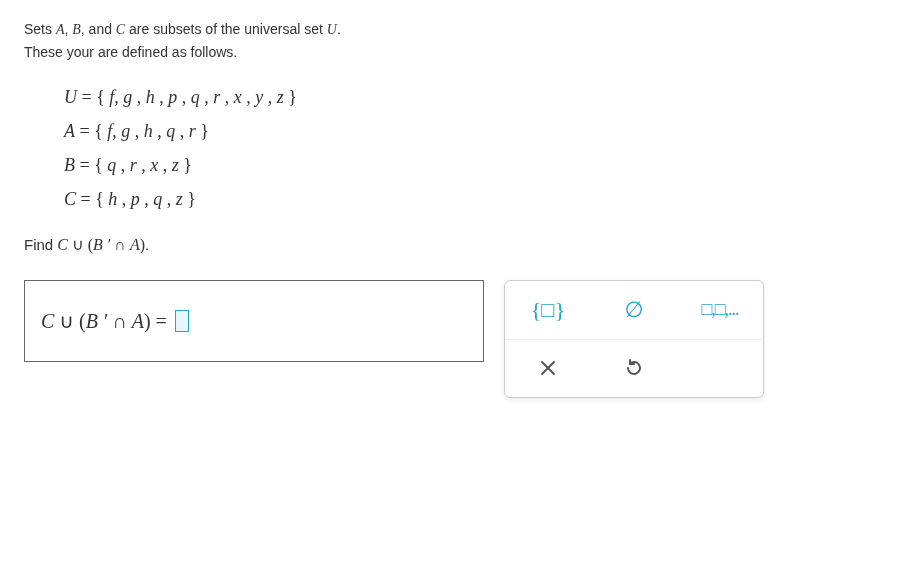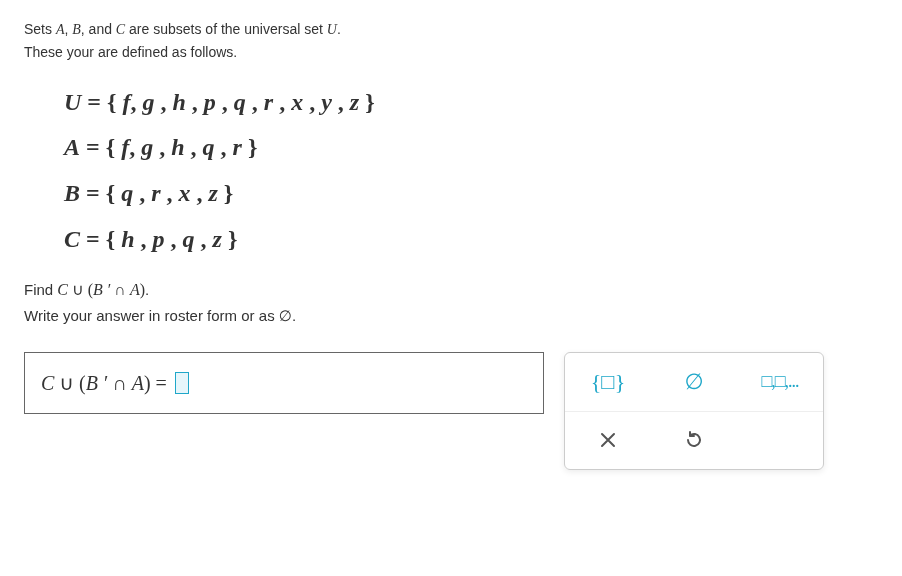--- a/index.html
+++ b/index.html
@@ -12,39 +12,38 @@
       width: 902px;
       height: 576px;
     }
     .problem-text { line-height: 1.6; font-size: 14px; }
     .math-italic { font-family: 'Times New Roman', serif; font-style: italic; }
     .math-roman { font-family: 'Times New Roman', serif; font-style: normal; }
     .defs {
       margin: 16px 0 14px 40px;
       font-family: 'Times New Roman', serif;
       font-style: italic;
-      font-size: 24px;
+      font-size: 18px;
       line-height: 1.9;
-      font-weight: bold;
     }
     .defs .row { display: block; }
     .defs .roman { font-style: normal; }
     .prompt { margin-top: 1px; line-height: 1.7; font-size: 15px; }
     .prompt .expr { font-family: 'Times New Roman', serif; font-style: italic; font-size: 16px; }
     .prompt .expr .r { font-style: normal; }
     .answer-row {
       display: flex;
       gap: 20px;
       margin-top: 22px;
       align-items: flex-start;
     }
     .answer-box {
       border: 1px solid #666;
-      padding: 18px 16px;
-      width: 520px;
+      padding: 28px 16px;
+      width: 460px;
       display: flex;
       align-items: center;
       font-family: 'Times New Roman', serif;
       font-size: 20px;
     }
     .answer-box .expr { font-style: italic; }
     .answer-box .expr .r { font-style: normal; }
     .answer-box .blank {
       display: inline-block;
       width: 14px;
@@ -98,23 +97,20 @@
   <span class="row"><span>U</span><span class="roman"> = </span><span class="roman">{ </span><span>f</span><span class="roman">, </span><span>g</span><span class="roman"> , </span><span>h</span><span class="roman"> , </span><span>p</span><span class="roman"> , </span><span>q</span><span class="roman"> , </span><span>r</span><span class="roman"> , </span><span>x</span><span class="roman"> , </span><span>y</span><span class="roman"> , </span><span>z</span><span class="roman"> }</span></span>
   <span class="row"><span>A</span><span class="roman"> = </span><span class="roman">{ </span><span>f</span><span class="roman">, </span><span>g</span><span class="roman"> , </span><span>h</span><span class="roman"> , </span><span>q</span><span class="roman"> , </span><span>r</span><span class="roman"> }</span></span>
   <span class="row"><span>B</span><span class="roman"> = </span><span class="roman">{ </span><span>q</span><span class="roman"> , </span><span>r</span><span class="roman"> , </span><span>x</span><span class="roman"> , </span><span>z</span><span class="roman"> }</span></span>
   <span class="row"><span>C</span><span class="roman"> = </span><span class="roman">{ </span><span>h</span><span class="roman"> , </span><span>p</span><span class="roman"> , </span><span>q</span><span class="roman"> , </span><span>z</span><span class="roman"> }</span></span>
 </div>
 
 <div class="prompt">
   <div>
     <span>Find </span><span class="expr"><span>C</span><span class="r"> ∪ </span><span class="r">(</span><span>B ′</span><span class="r"> ∩ </span><span>A</span><span class="r">)</span></span><span>.</span>
   </div>
-  <div>
-    <span>Write your answer in roster form or as </span><span class="math-roman">∅</span><span>.</span>
-  </div>
 </div>
 
 <div class="answer-row">
   <div class="answer-box">
     <span class="expr">
       <span>C</span><span class="r"> ∪ </span><span class="r">(</span><span>B ′</span><span class="r"> ∩ </span><span>A</span><span class="r">)</span><span class="r"> = </span>
     </span>
     <span class="blank"></span>
   </div>
 

